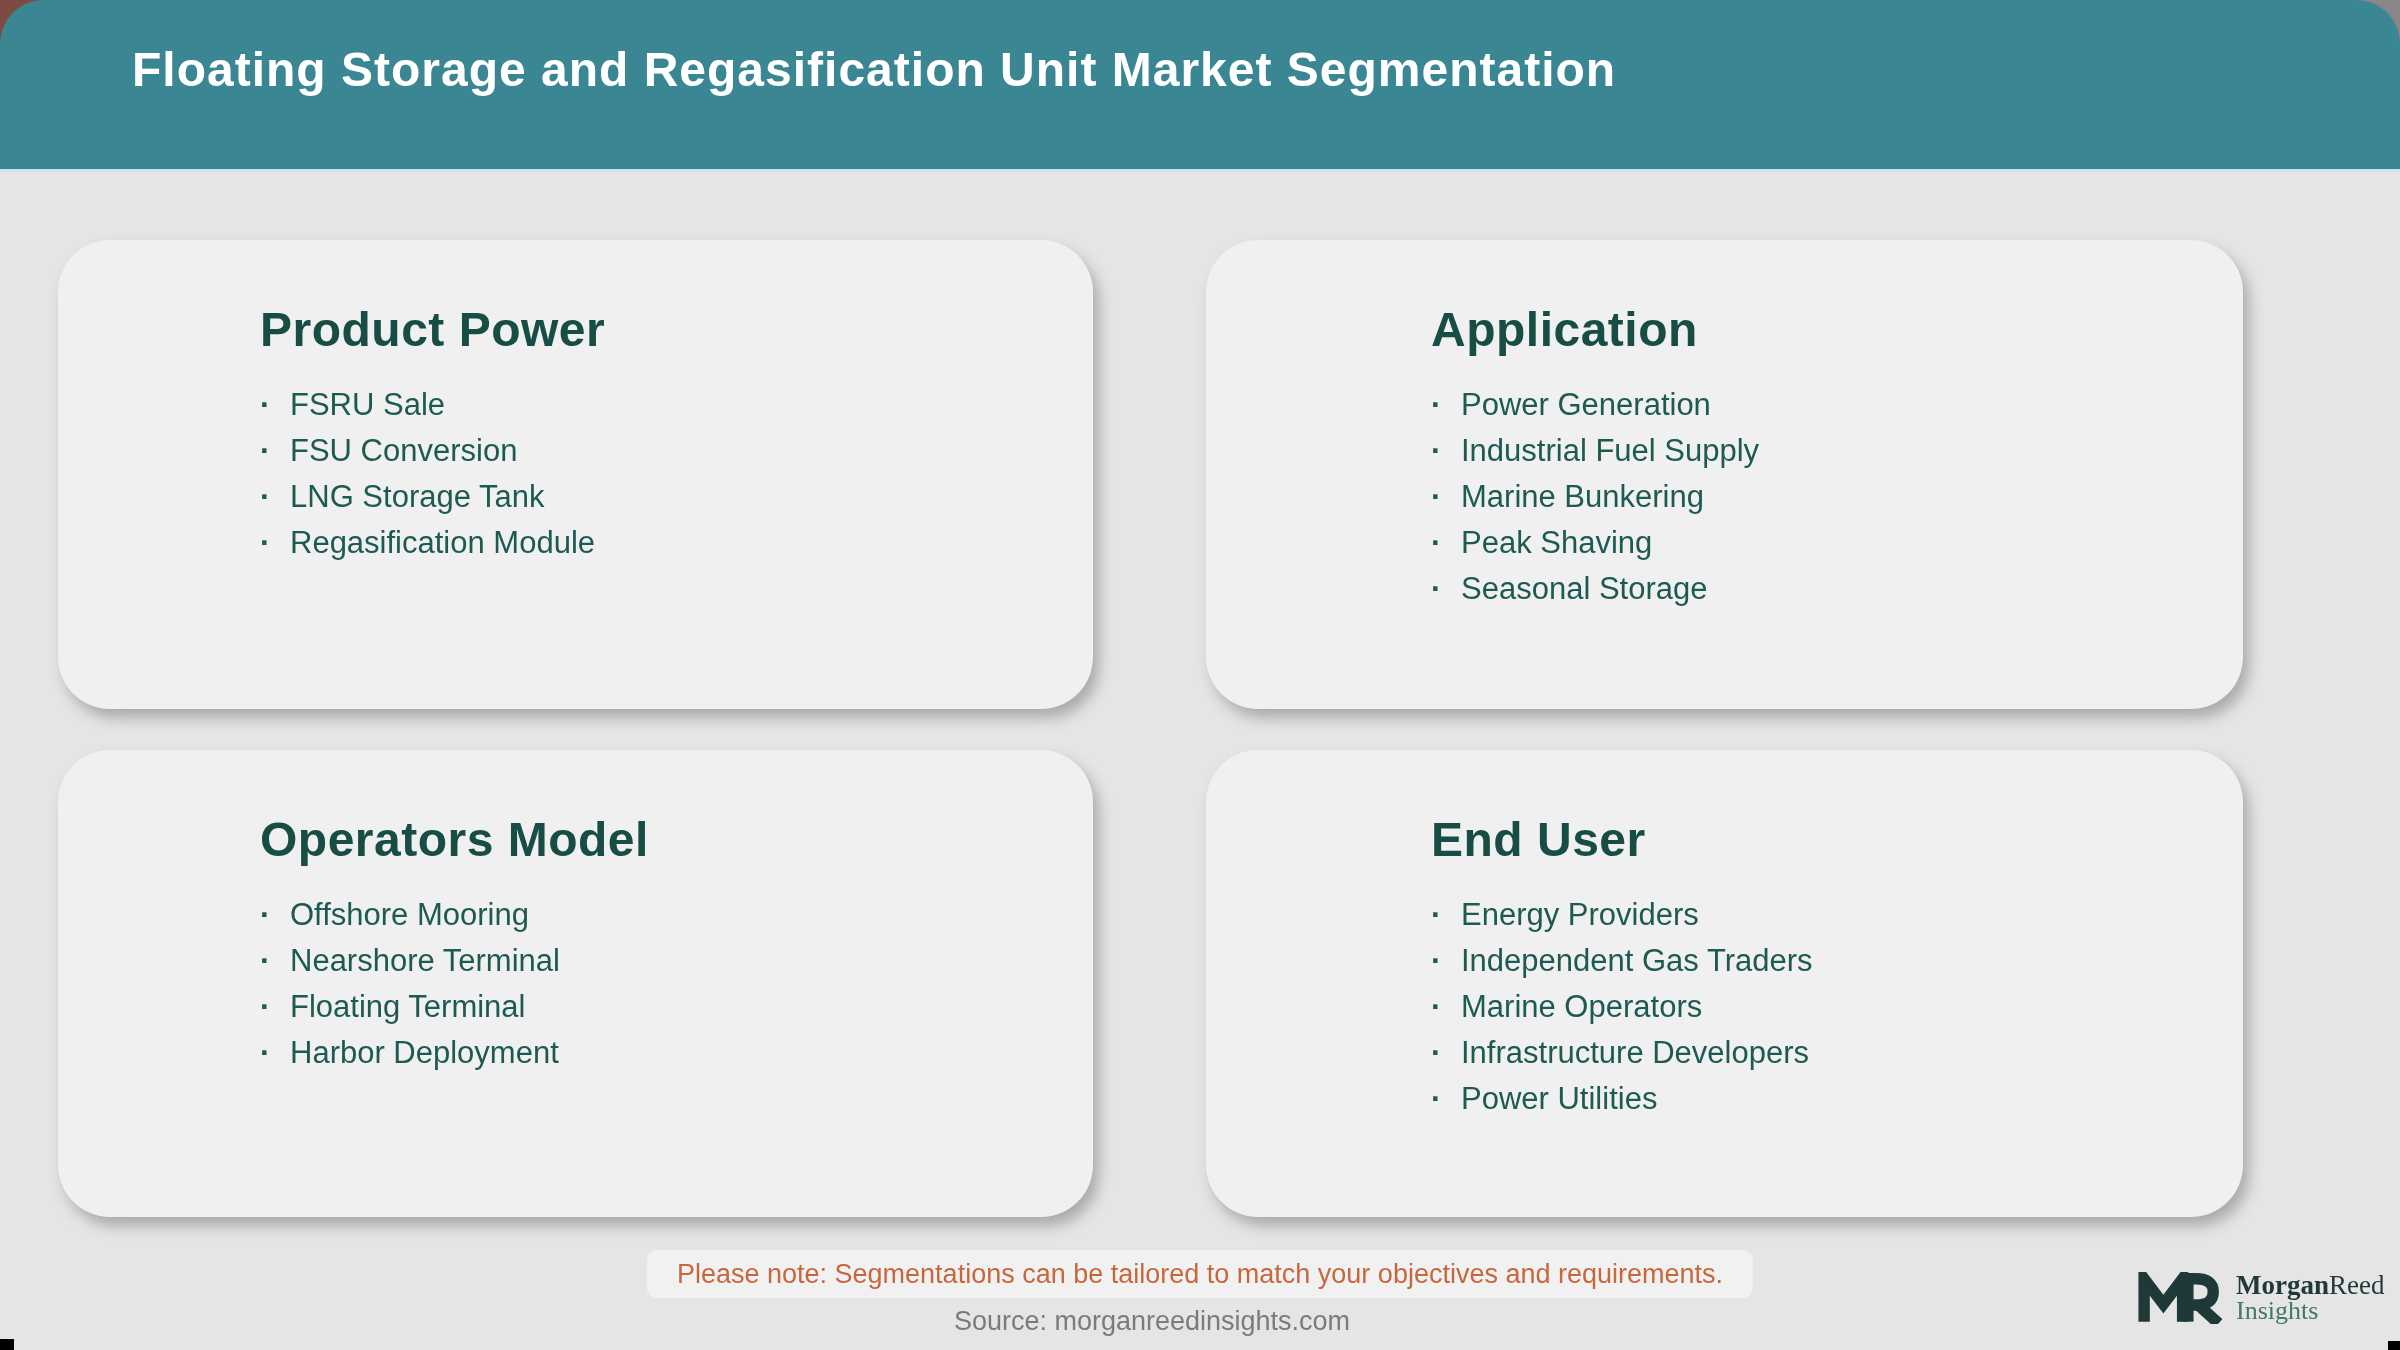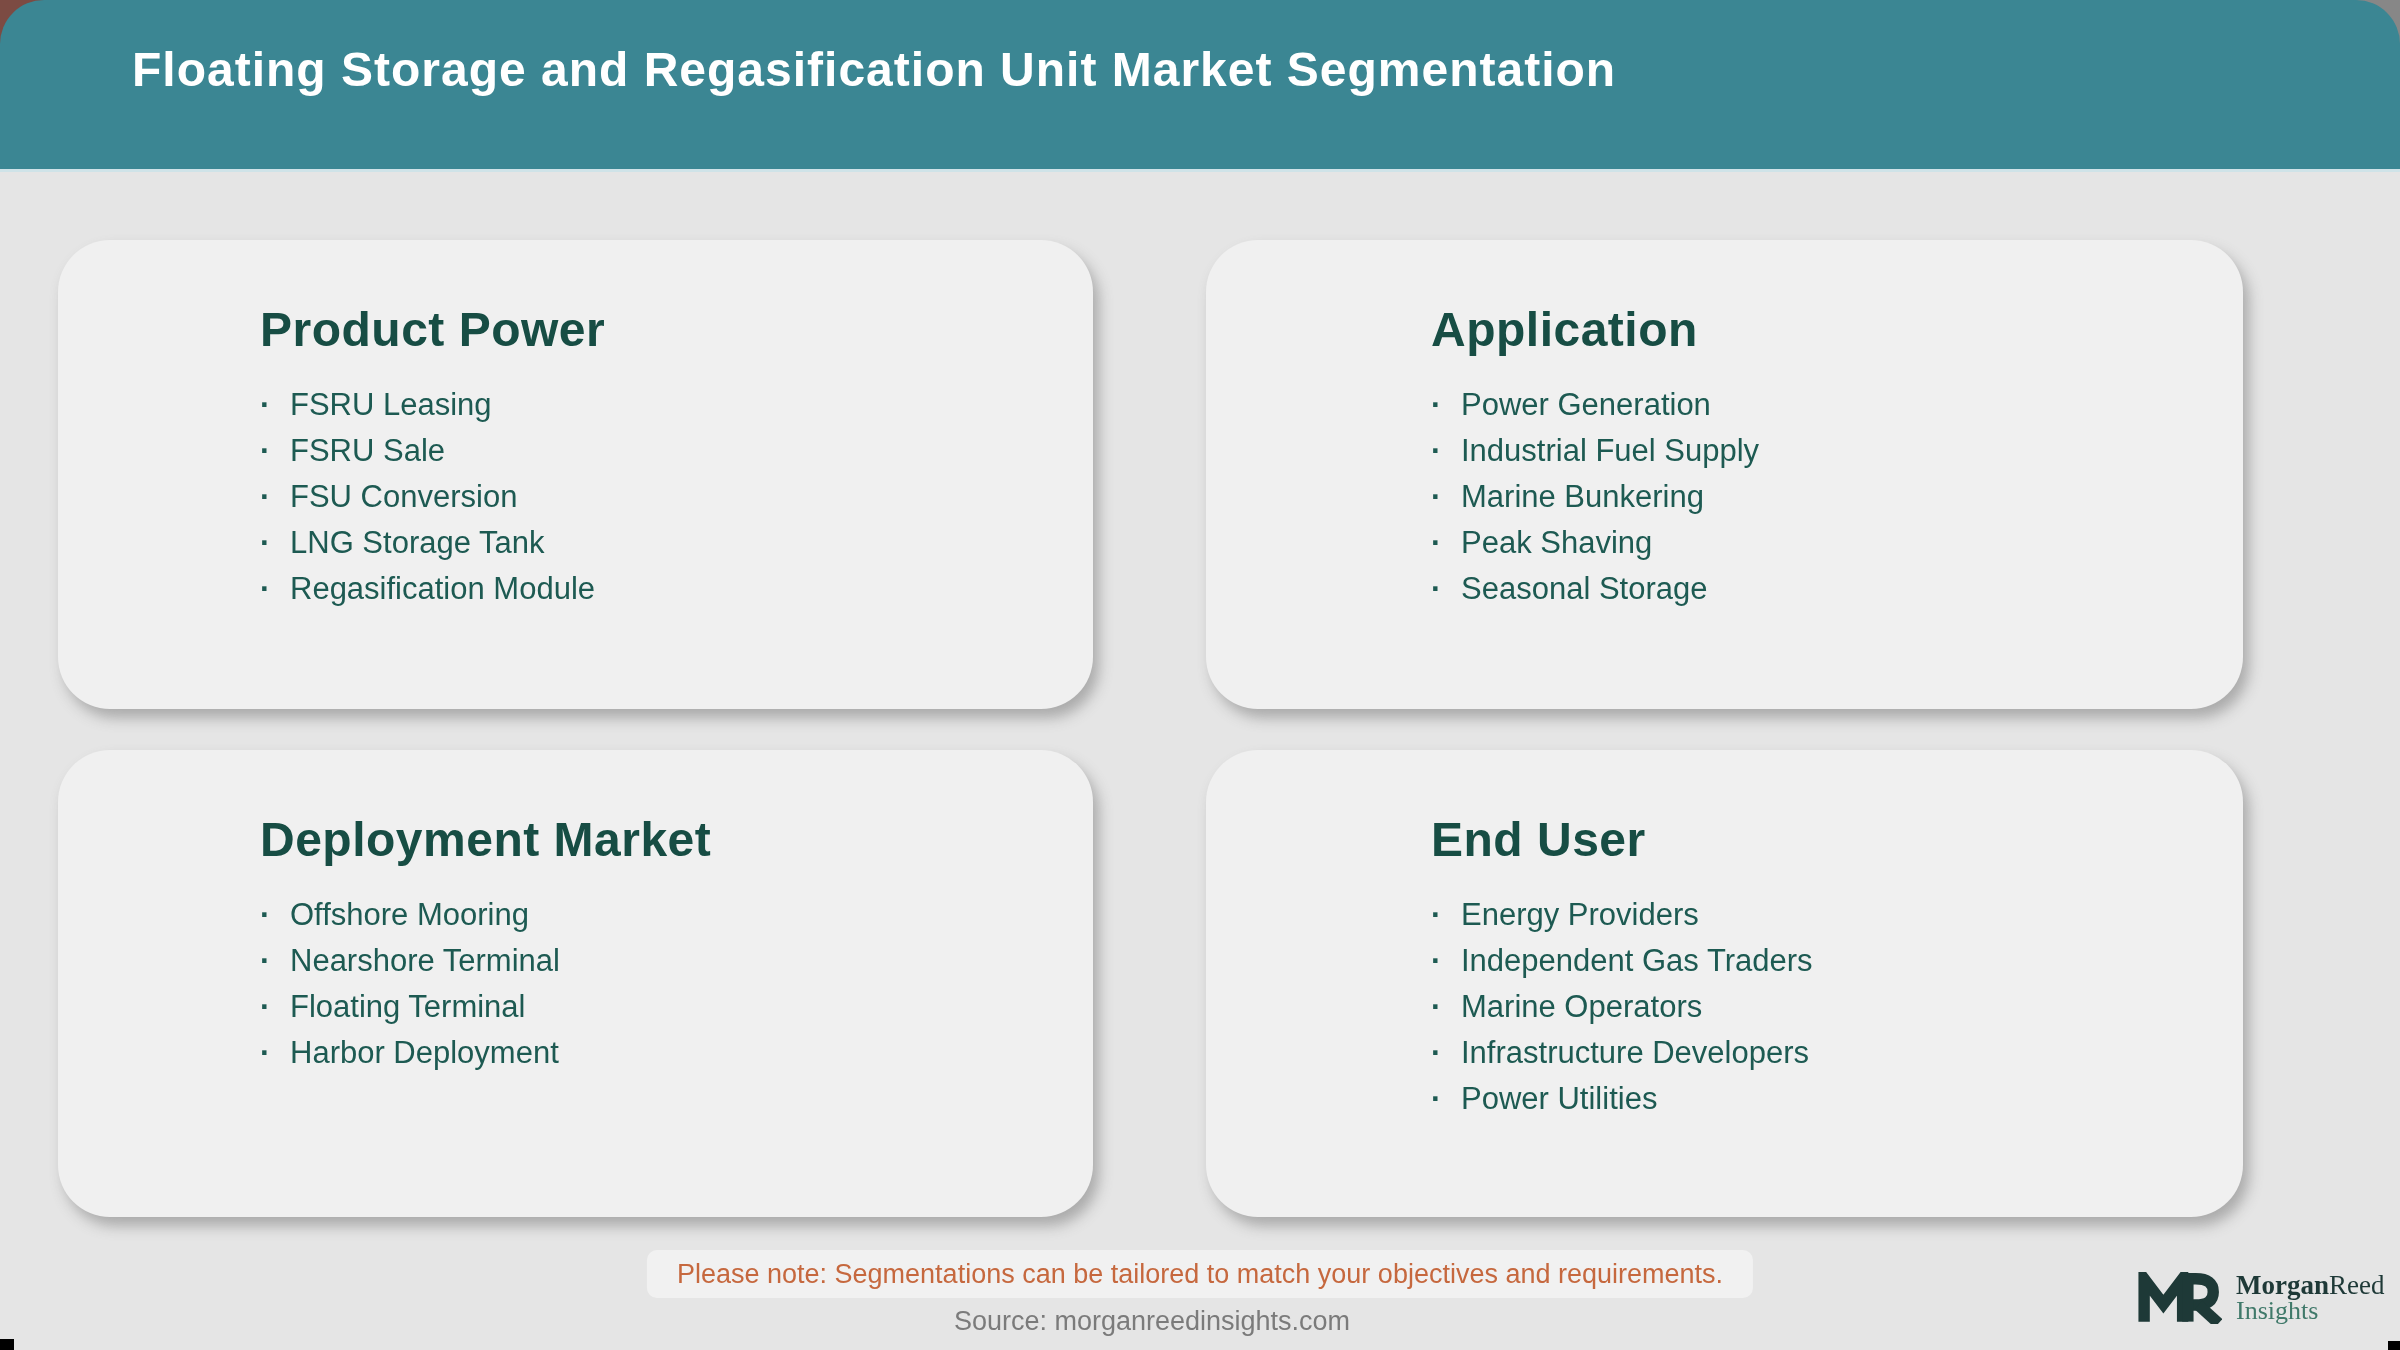--- a/index.html
+++ b/index.html
@@ -138,41 +138,40 @@
   <div class="corner-tl"></div>
   <div class="corner-tr"></div>
 
   <header class="header">
     <h1 class="title">Floating Storage and Regasification Unit Market Segmentation</h1>
   </header>
 
   <section class="card card-1">
     <h2 class="card-title">Product Power</h2>
     <ul class="card-list">
-      <li class="card-item">FSRU Leasing</li>
       <li class="card-item">FSRU Sale</li>
       <li class="card-item">FSU Conversion</li>
       <li class="card-item">LNG Storage Tank</li>
       <li class="card-item">Regasification Module</li>
     </ul>
   </section>
 
   <section class="card card-2">
     <h2 class="card-title">Application</h2>
     <ul class="card-list">
       <li class="card-item">Power Generation</li>
       <li class="card-item">Industrial Fuel Supply</li>
       <li class="card-item">Marine Bunkering</li>
       <li class="card-item">Peak Shaving</li>
       <li class="card-item">Seasonal Storage</li>
     </ul>
   </section>
 
   <section class="card card-3">
-    <h2 class="card-title">Deployment Market</h2>
+    <h2 class="card-title">Operators Model</h2>
     <ul class="card-list">
       <li class="card-item">Offshore Mooring</li>
       <li class="card-item">Nearshore Terminal</li>
       <li class="card-item">Floating Terminal</li>
       <li class="card-item">Harbor Deployment</li>
     </ul>
   </section>
 
   <section class="card card-4">
     <h2 class="card-title">End User</h2>

